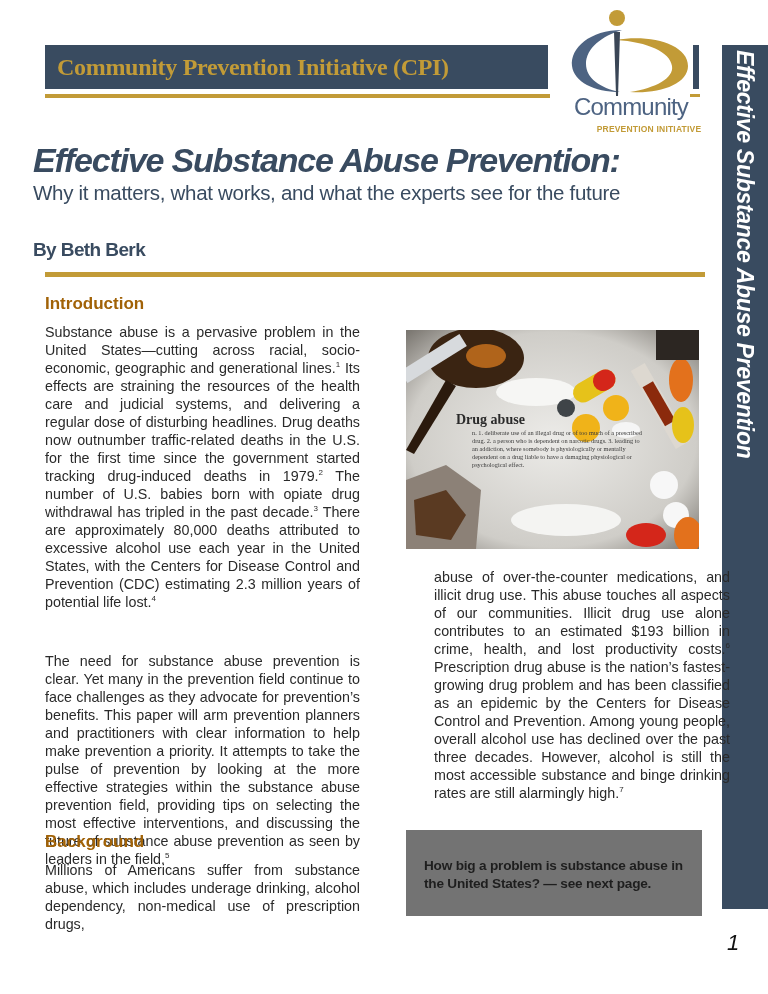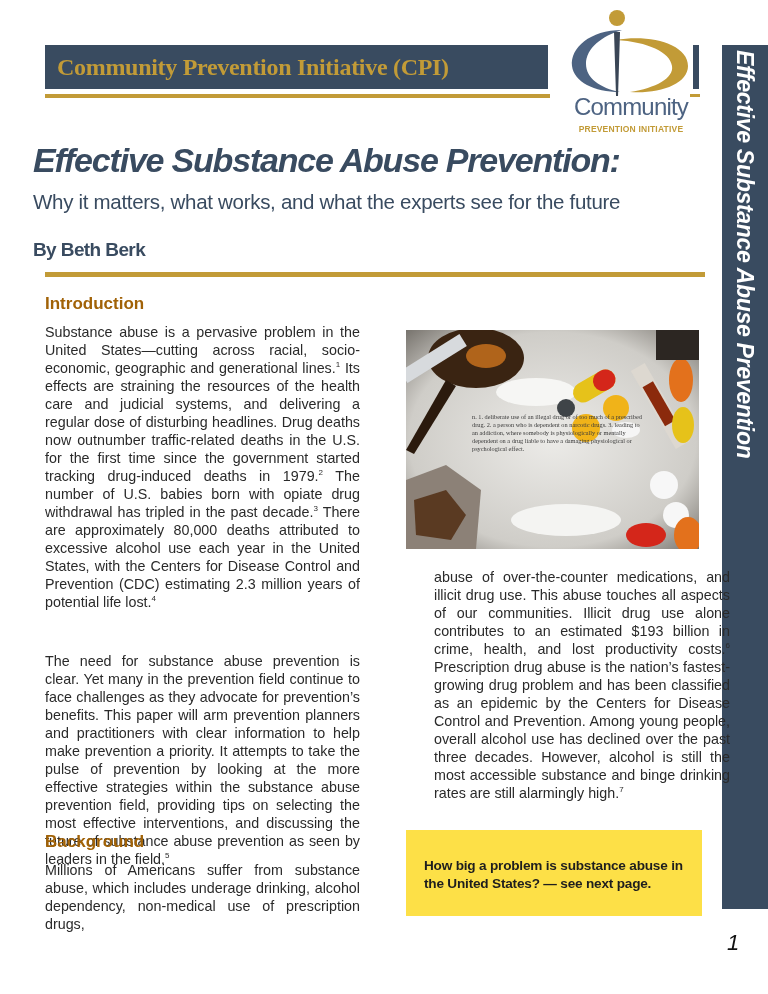--- a/index.html
+++ b/index.html
@@ -9,44 +9,44 @@
   
   .banner { left:45px; top:45px; width:503px; height:44px; background:#394b60; }
   .banner-title { left:57px; top:50px; font-family:Liberation Serif, serif; font-weight:bold; font-size:24px; color:#c29b37; letter-spacing:-0.3px; white-space:nowrap; line-height:34px; }
   .banner-gold-line { left:45px; top:94px; width:505px; height:4px; background:#c29b37; }
   .banner-right-stub { left:693px; top:45px; width:6px; height:44px; background:#394b60; }
   .banner-right-gold { left:690px; top:94px; width:10px; height:3px; background:#c29b37; }
 
   
   .logo { left:560px; top:4px; width:140px; height:135px; }
   .logo-word { left:566px; top:94px; width:130px; text-align:center; font-family:"Liberation Sans", sans-serif; font-size:24px; color:#4d6382; letter-spacing:-0.8px; line-height:26px; }
-  .logo-sub { left:566px; top:124px; width:130px; text-align:center; font-family:"Liberation Sans", sans-serif; font-weight:bold; font-size:8.5px; color:#c29b37; letter-spacing:0.2px; }
+  .logo-sub { left:584px; top:124px; width:130px; text-align:center; font-family:"Liberation Sans", sans-serif; font-weight:bold; font-size:8.5px; color:#c29b37; letter-spacing:0.2px; }
 
   
   .sidebar { left:722px; top:45px; width:46px; height:864px; background:#394b60; }
   .sidebar-text { position:absolute; left:0; top:0; width:46px; height:864px; }
   .sidebar-text span { position:absolute; left:23px; top:5px; transform-origin:0 0; transform:rotate(90deg) translate(0,-50%); white-space:nowrap; font-family:"Liberation Sans", sans-serif; font-weight:bold; font-style:italic; font-size:23px; color:#ffffff; letter-spacing:-0.3px; line-height:30px; }
 
   
   .title { left:33px; top:138px; font-family:"Liberation Sans", sans-serif; font-weight:bold; font-style:italic; font-size:34px; color:#394b60; letter-spacing:-1.2px; white-space:nowrap; line-height:44px; }
-  .subtitle { left:33px; top:188px; font-family:"Liberation Sans", sans-serif; font-size:20.5px; color:#394b60; letter-spacing:-0.3px; white-space:nowrap; line-height:28px; }
+  .subtitle { left:33px; top:179px; font-family:"Liberation Sans", sans-serif; font-size:20.5px; color:#394b60; letter-spacing:-0.3px; white-space:nowrap; line-height:28px; }
   .byline { left:33px; top:237px; font-family:"Liberation Sans", sans-serif; font-weight:bold; font-size:19px; color:#394b60; letter-spacing:-0.6px; line-height:26px;text-align:center; }
   .gold-rule { left:45px; top:272px; width:660px; height:5px; background:#c29b37; }
 
   
   .section-head { font-family:"Liberation Sans", sans-serif; font-weight:bold; font-size:17px; color:#a16207; line-height:18px; }
   .para { font-family:"Liberation Sans", sans-serif; font-size:14.3px; line-height:18px; color:#2a2a2a; text-align:justify; }
   .para sup { font-size:8px; line-height:0; vertical-align:super; }
 
   .col-left { left:45px; width:315px; }
   .col-right { left:406px; width:296px;margin-left:28px; }
 
   .photo { left:406px; top:330px; width:293px; height:219px; overflow:hidden; background:#d8d6d1; }
 
-  .callout { left:406px; top:830px; width:296px; height:86px; background:#fde047; }
+  .callout { left:406px; top:830px; width:296px; height:86px; background:#737373; }
   .callout-text { position:absolute; left:18px; top:27px; width:270px; font-family:"Liberation Sans", sans-serif; font-weight:bold; font-size:13.6px; line-height:18px; color:#1e1e1e; letter-spacing:-0.2px; }
 
   .page-num { left:727px; top:930px; width:30px; font-family:"Liberation Sans", sans-serif; font-style:italic; font-size:22px; color:#111; text-align:left; }
 </style>
 </head>
 <body>
 
 <div class="abs banner"></div>
 <div class="abs banner-title">Community Prevention Initiative (CPI)</div>
 <div class="abs banner-gold-line"></div>
@@ -133,20 +133,23 @@
     <ellipse cx="275" cy="50" rx="12" ry="22" fill="#e3711c"></ellipse>
     <ellipse cx="277" cy="95" rx="11" ry="18" fill="#e6c21a"></ellipse>
     <circle cx="258" cy="155" r="14" fill="#f7f7f7"></circle>
     <circle cx="270" cy="185" r="13" fill="#f7f7f7"></circle>
     <ellipse cx="240" cy="205" rx="20" ry="12" fill="#d4261a"></ellipse>
     <ellipse cx="282" cy="205" rx="14" ry="18" fill="#e3711c"></ellipse>
 
     <rect x="250" y="0" width="43" height="30" fill="#2c2622"></rect>
   </svg>
   <div style="position:absolute; left:50px; top:82px; width:200px; font-family:'Liberation Serif', serif; color:#3a3a3a;">
+    <div style="font-size:14px; font-weight:bold; line-height:16px; color:#2a2a2a;">
+      <span>Drug abuse</span>
+    </div>
     <div style="font-size:6.3px; line-height:8px; margin-top:1px; padding-left:16px; width:170px;">n. 1. deliberate use of an illegal drug or of too much of a prescribed drug. 2. a person who is dependent on narcotic drugs. 3. leading to an addiction, where somebody is physiologically or mentally dependent on a drug liable to have a damaging physiological or psychological effect.</div>
   </div>
 </div>
 
 <div class="abs para col-right" style="top:568px;">
   <span>abuse of over-the-counter medications, and illicit drug use. This abuse touches all aspects of our communities. Illicit drug use alone contributes to an estimated $193 billion in crime, health, and lost productivity costs.</span><sup>6</sup><span>  Prescription drug abuse is the nation’s fastest-growing drug problem and has been classified as an epidemic by the Centers for Disease Control and Prevention. Among young people, overall alcohol use has declined over the past three decades. However, alcohol is still the most accessible substance and binge drinking rates are still alarmingly high.</span><sup>7</sup>
 </div>
 
 <div class="abs callout">
   <div class="callout-text">How big a problem is substance abuse in the United States? — see next page.</div>

